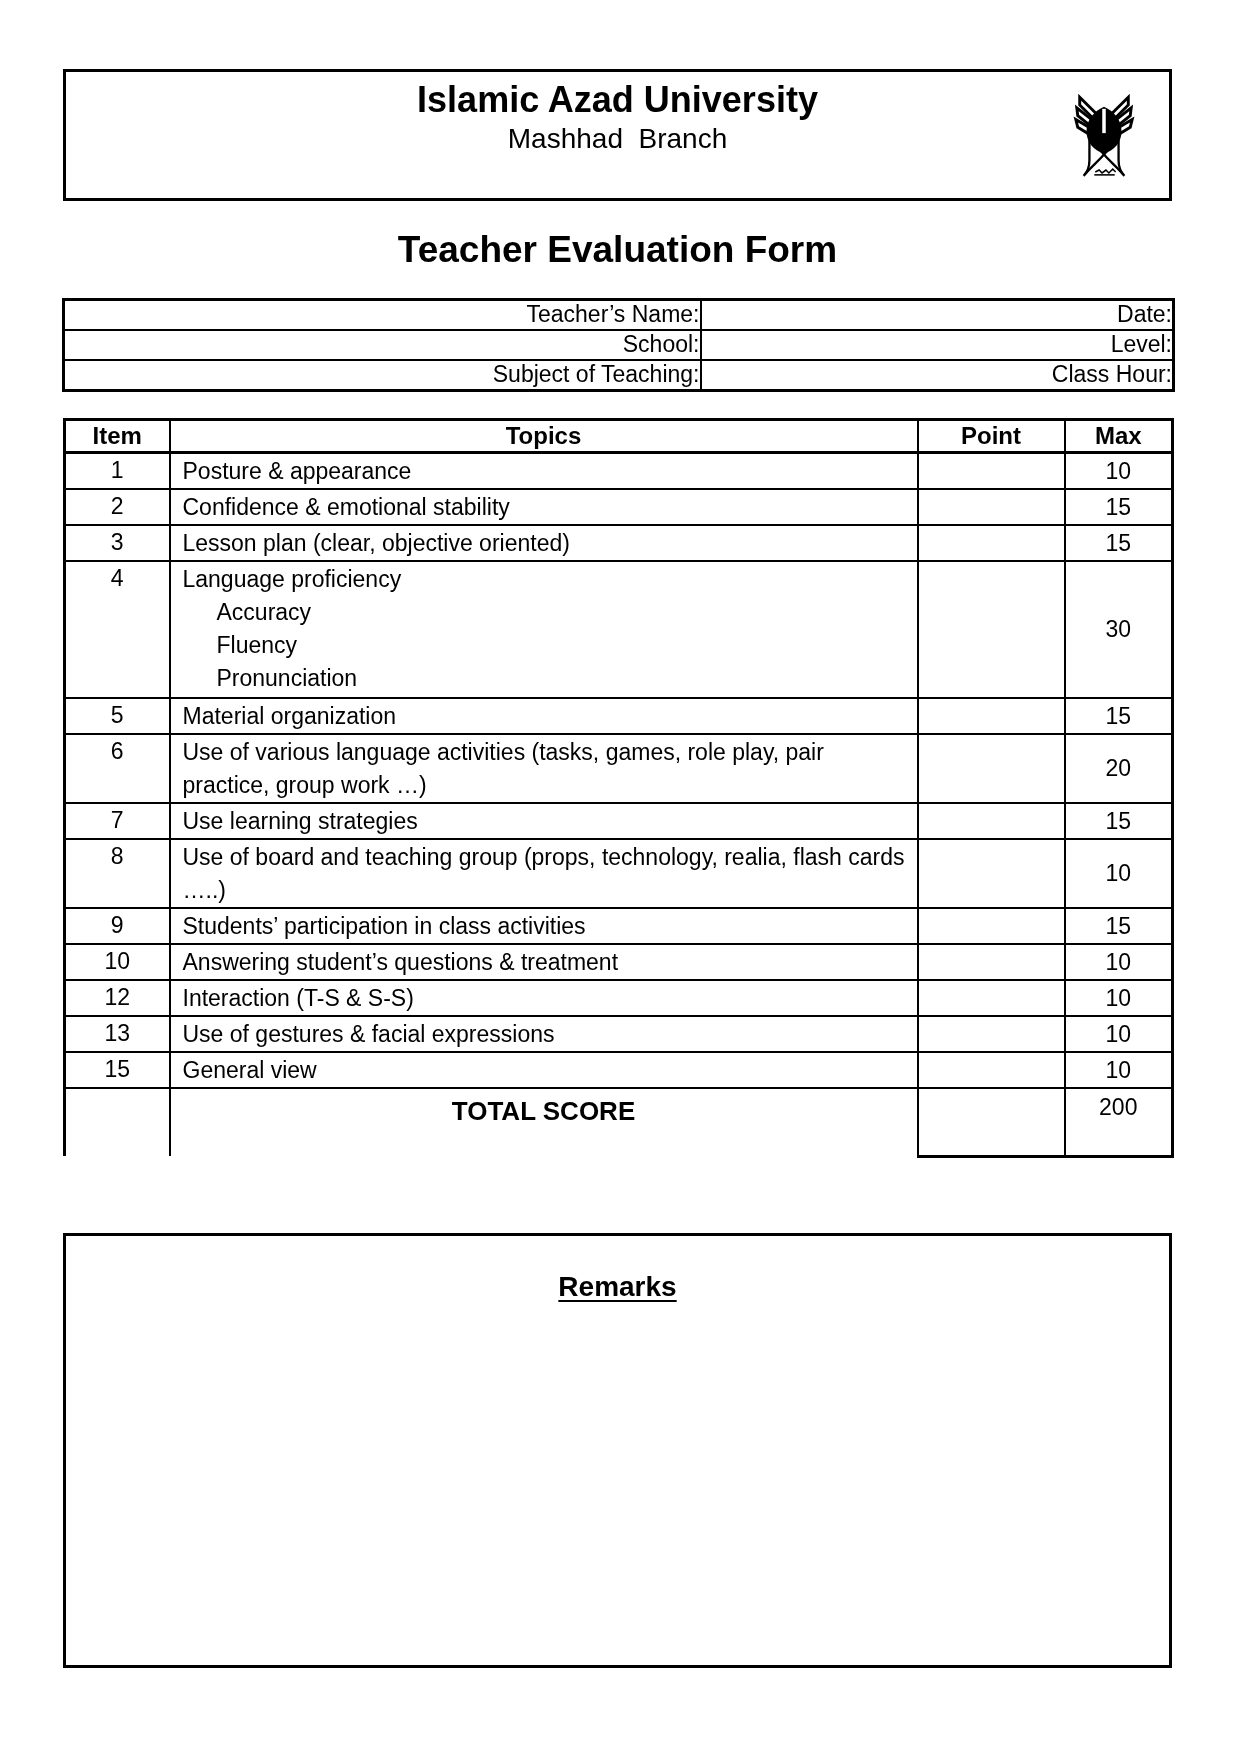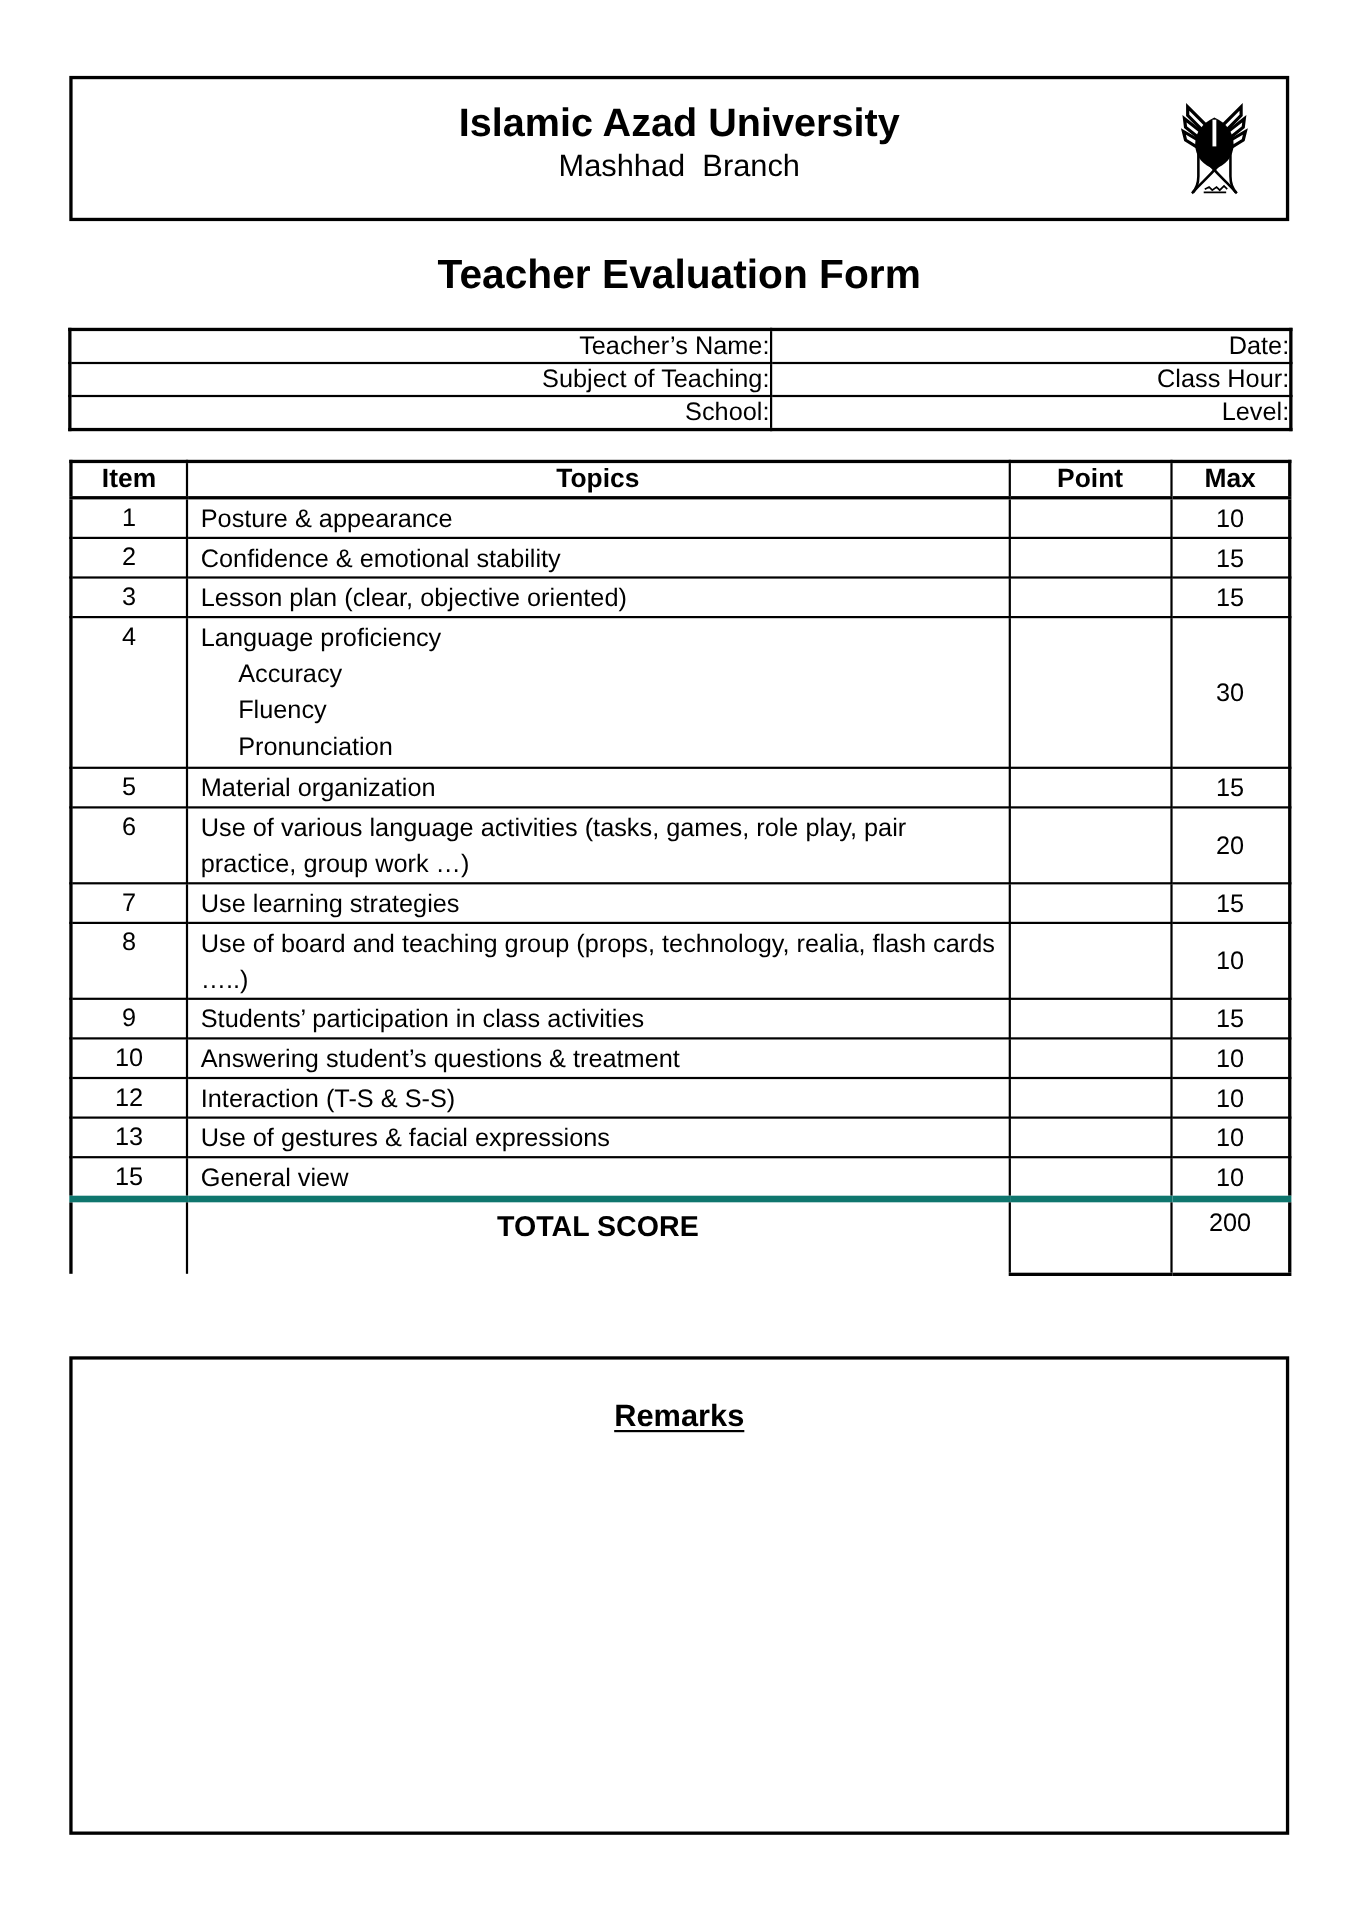--- a/index.html
+++ b/index.html
@@ -13,21 +13,21 @@
     overflow:hidden;
   }
 
   
   .header-box {
     position:absolute; left:63px; top:69px;
     width:1109px; height:132px;
     border:3px solid #000;
   }
   .header-text { width:100%; text-align:center; }
-  .univ-name { margin-top:20px; font-size:36px; font-weight:bold; line-height:40px; }
+  .univ-name { margin-top:8px; font-size:36px; font-weight:bold; line-height:40px; }
   .branch { margin-top:3px; font-size:28px; line-height:32px; white-space:pre; }
   .logo { position:absolute; top:17px; right:31px; width:68px; height:95px; }
 
   
   .form-title {
     position:absolute; left:63px; top:229px; width:1109px;
     text-align:center; font-size:37px; font-weight:bold;
   }
 
   
@@ -61,21 +61,21 @@
   }
   .eval-table td {
     border:2px solid #000;
     font-size:23px;
     padding:0;
   }
   .eval-table tr.row-s  td { height:34px; }
   .eval-table tr.row-4  td { height:137px; }
   .eval-table tr.row-6  td { height:65px; }
   .eval-table tr.row-8  td { height:68px; }
-  .eval-table tr.row-total td { height:68px; border-top:6px solid #0f766e;margin-top:24px; }
+  .eval-table tr.row-total td { height:68px; border-top:2px solid #0f766e;margin-top:24px; }
 
   .c-item  { text-align:center; vertical-align:top; line-height:33px; }
   .c-topic { text-align:left; vertical-align:top; line-height:33px;
              padding:1px 10px 0 12px !important; }
   .c-point { text-align:center; vertical-align:middle; }
   .c-max   { text-align:center; vertical-align:middle; }
   .sub     { padding-left:34px; }
 
   .row-total td.open-bottom { border-bottom:none; }
   .row-total td.closed-bottom { border-bottom:3px solid #000; }
@@ -144,26 +144,26 @@
     <colgroup>
         <col style="width:637px">
         <col style="width:473px">
       </colgroup>
     <tbody>
         <tr>
       <td>Teacher’s Name:</td>
       <td>Date:</td>
     </tr>
     <tr>
+      <td>School:</td>
+      <td>Level:</td>
+    </tr>
+    <tr>
       <td>Subject of Teaching:</td>
       <td>Class Hour:</td>
-    </tr>
-    <tr>
-      <td>School:</td>
-      <td>Level:</td>
     </tr>
   </tbody>
     </table>
 
   <table class="eval-table">
     <colgroup>
       <col style="width:105px">
         <col style="width:748px">
         <col style="width:147px">
         <col style="width:108px">

